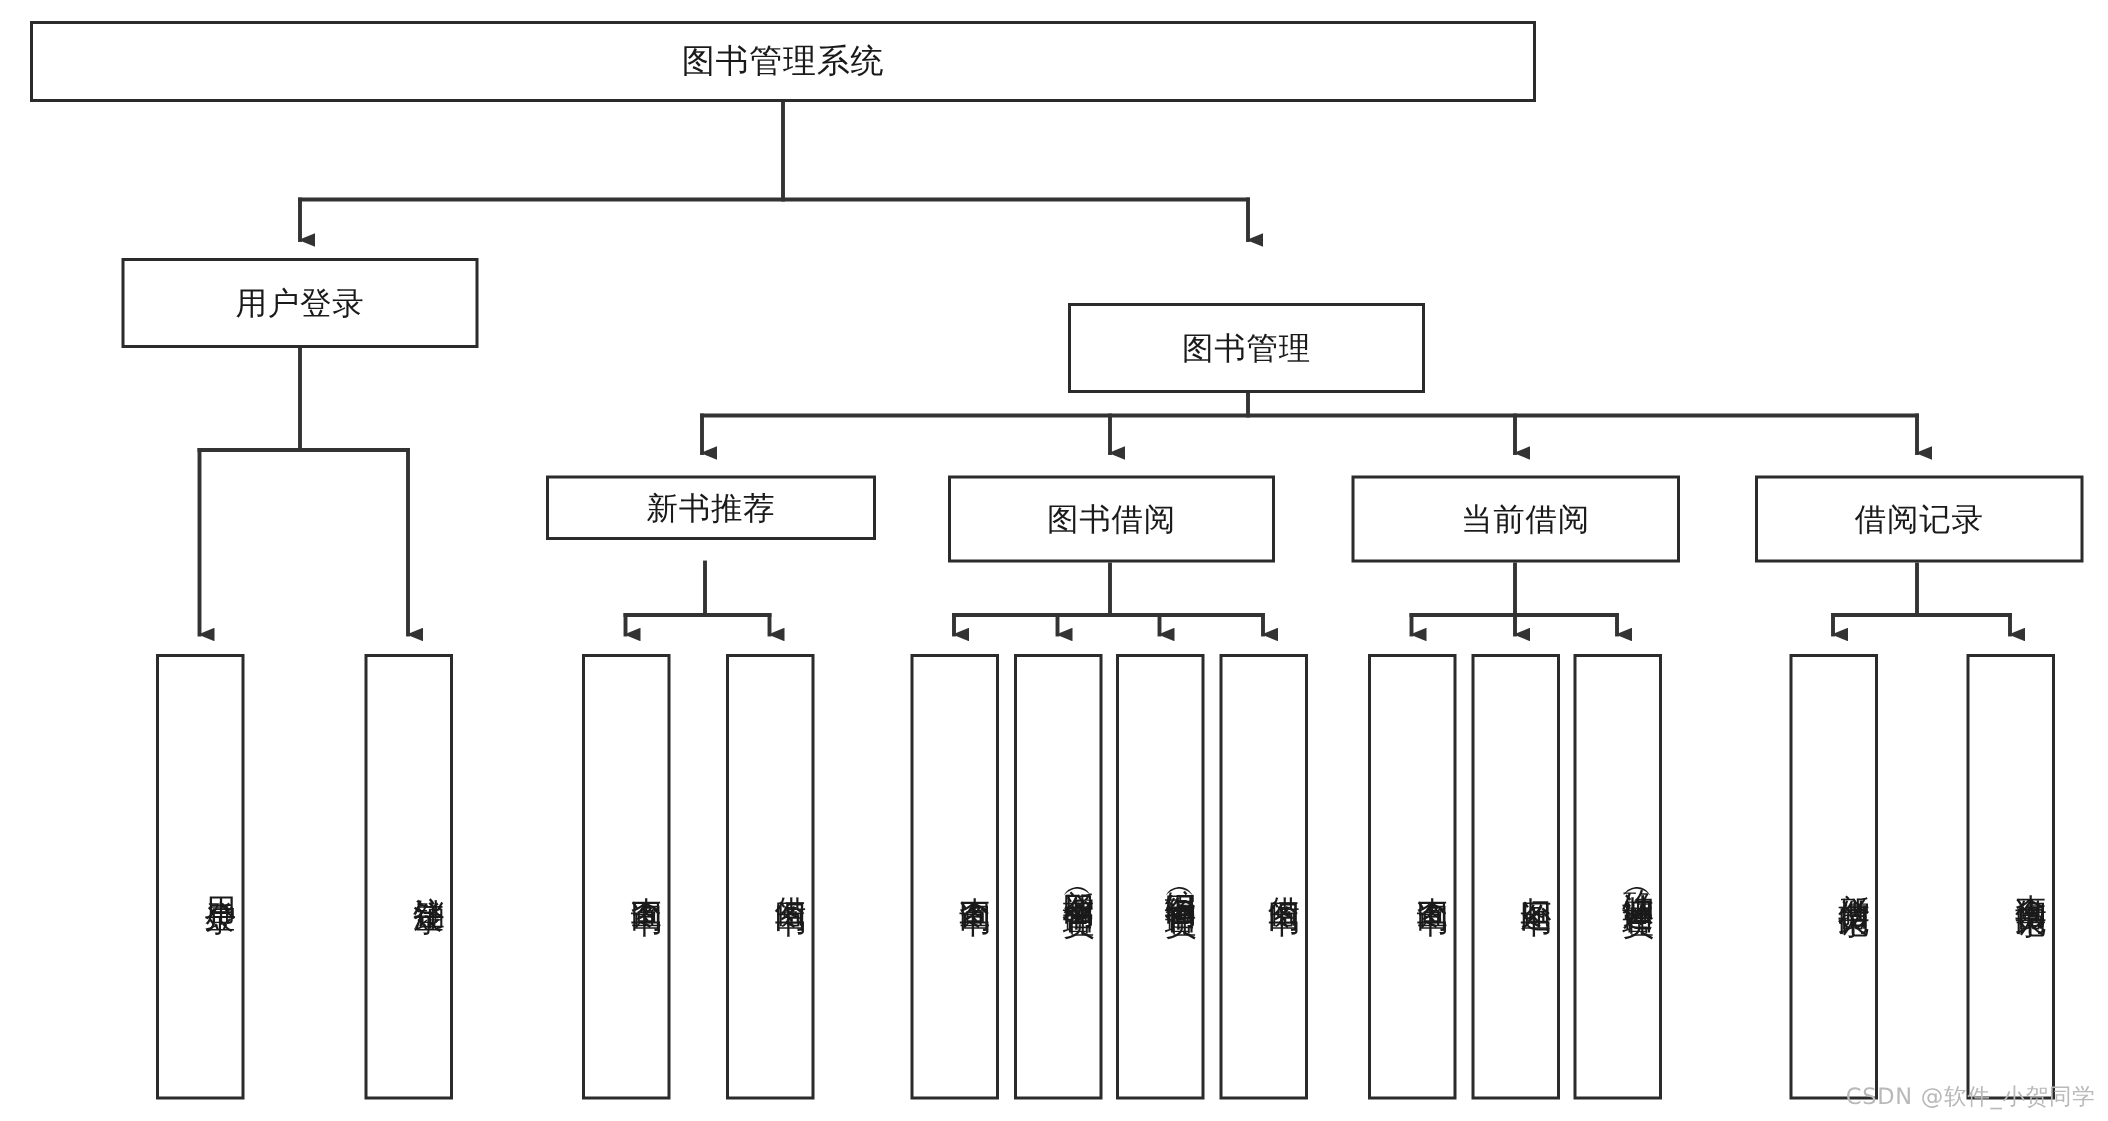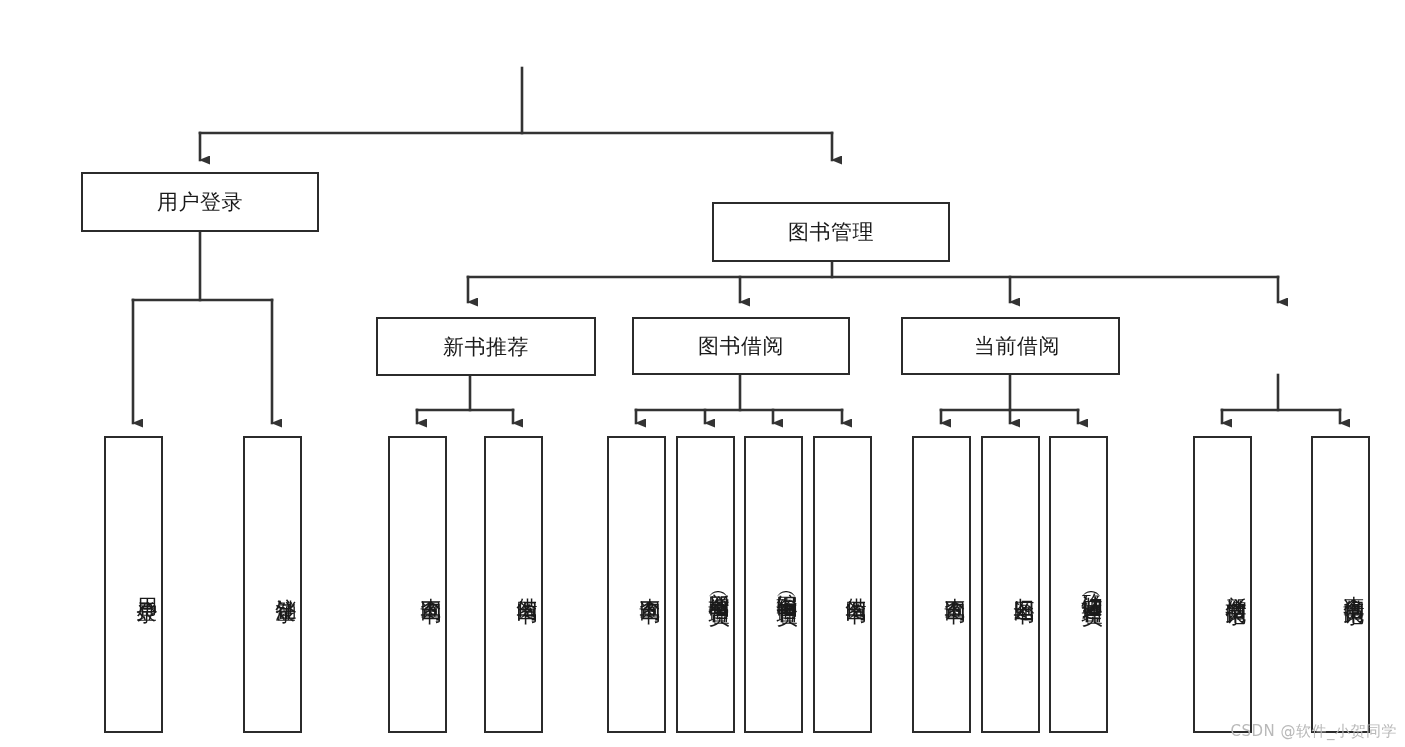--- a/index.html
+++ b/index.html
@@ -112,31 +112,33 @@
       <path d="M1010,410 L1010,423" marker-end="url(#arr)"></path>
       <path d="M1078,410 L1078,423" marker-end="url(#arr)"></path>
 
       <path d="M1278,375 L1278,410"></path>
       <path d="M1222,410 L1340,410"></path>
       <path d="M1222,410 L1222,423" marker-end="url(#arr)"></path>
       <path d="M1340,410 L1340,423" marker-end="url(#arr)"></path>
     </g>
   </svg>
 
+  <div class="node horiz root" style="left:20px; top:14px; width:1004px; height:54px;">图书管理系统</div>
 
   <div class="node horiz" style="left:81px; top:172px; width:238px; height:60px;">用户登录</div>
 
   <div class="node horiz" style="left:712px; top:172px; width:238px; height:60px;margin-top:30px;">图书管理</div>
 
-  <div class="node horiz" style="left:376px; top:317px; width:220px; height:59px;">新书推荐</div>
+  <div class="node horiz" style="left:364px; top:317px; width:220px; height:43px;">新书推荐</div>
 
   <div class="node horiz" style="left:632px; top:317px; width:218px; height:58px;">图书借阅</div>
 
   <div class="node horiz" style="left:901px; top:317px; width:219px; height:58px;padding-left:13px;">当前借阅</div>
 
+  <div class="node horiz" style="left:1170px; top:317px; width:219px; height:58px;">借阅记录</div>
 
   <div class="node vert" style="left:104px; top:436px; width:59px; height:297px;">用户登录</div>
 
   <div class="node vert" style="left:243px; top:436px; width:59px; height:297px;">注销登录</div>
 
   <div class="node vert" style="left:388px; top:436px; width:59px; height:297px;">查询图书</div>
 
   <div class="node vert" style="left:484px; top:436px; width:59px; height:297px;">借阅图书</div>
 
   <div class="node vert" style="left:607px; top:436px; width:59px; height:297px;">查询图书</div>

